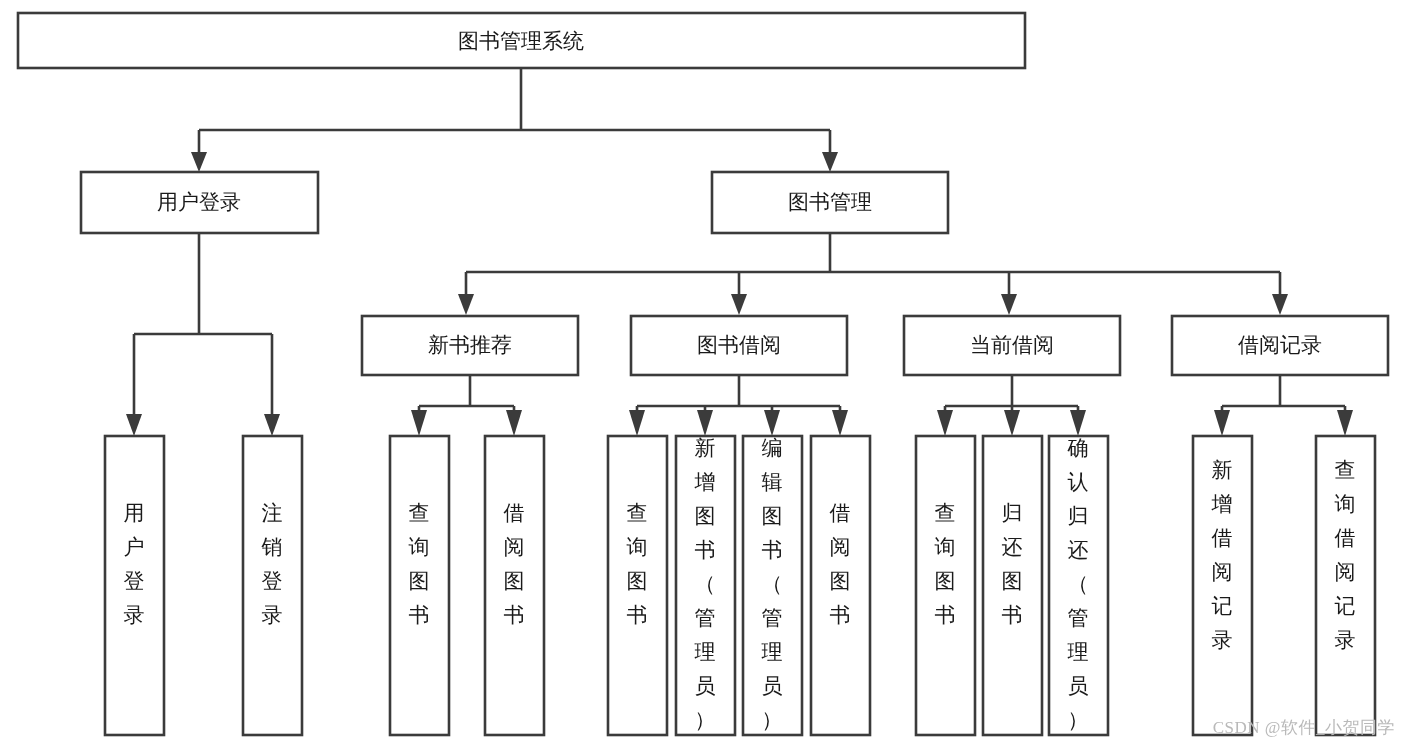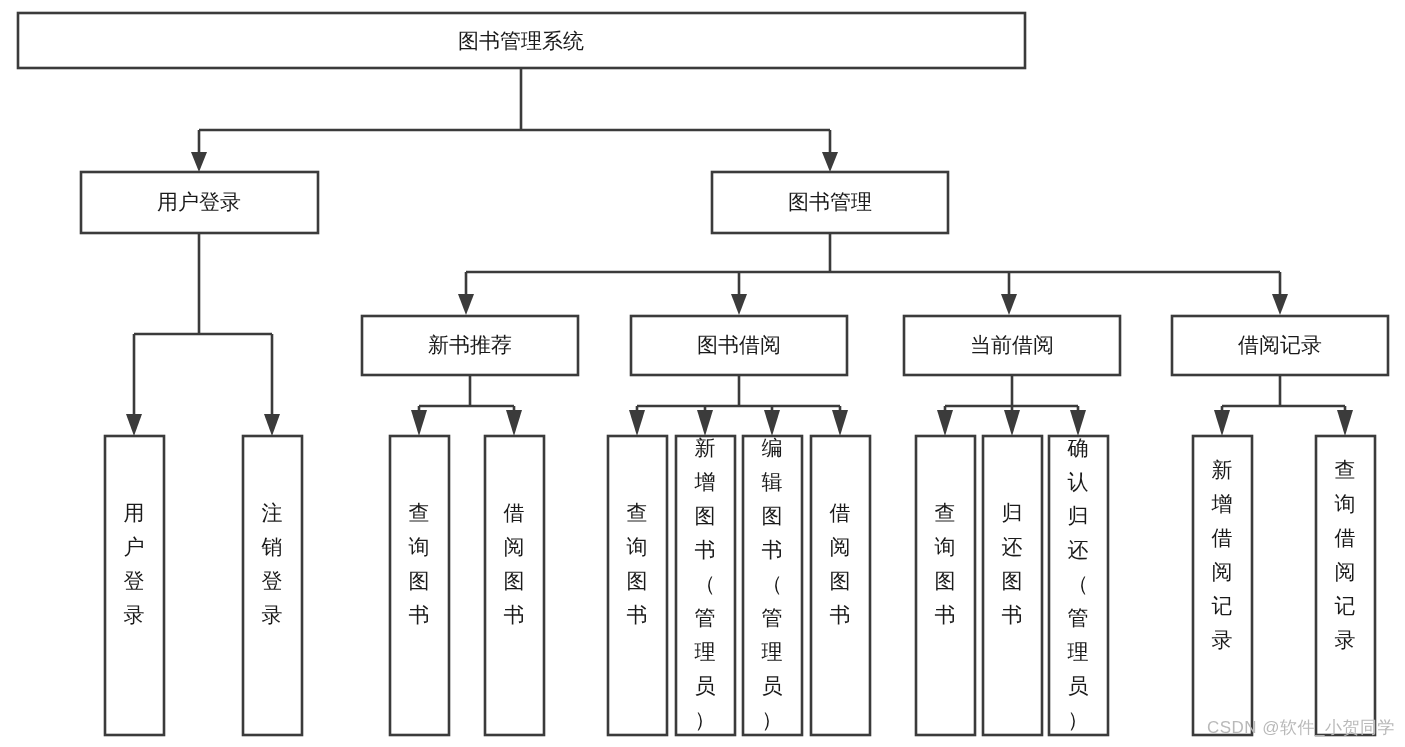--- a/index.html
+++ b/index.html
@@ -51,21 +51,21 @@
   .node-label-vertical {
     fill: #1a1a1a;
     font-family: "Liberation Sans", "DejaVu Sans", sans-serif;
     font-size: 21px;
     text-anchor: middle;
   }
   .watermark {
     position: absolute;
     right: 10px;
     bottom: 8px;
-    font-family: Liberation Sans, sans-serif;
+    font-family: Liberation Serif, serif;
     font-size: 17px;
     color: #b9b9b9;
     letter-spacing: 0.5px;
     white-space: nowrap;
     pointer-events: none;
   }
 </style>
 </head>
 <body>
 

